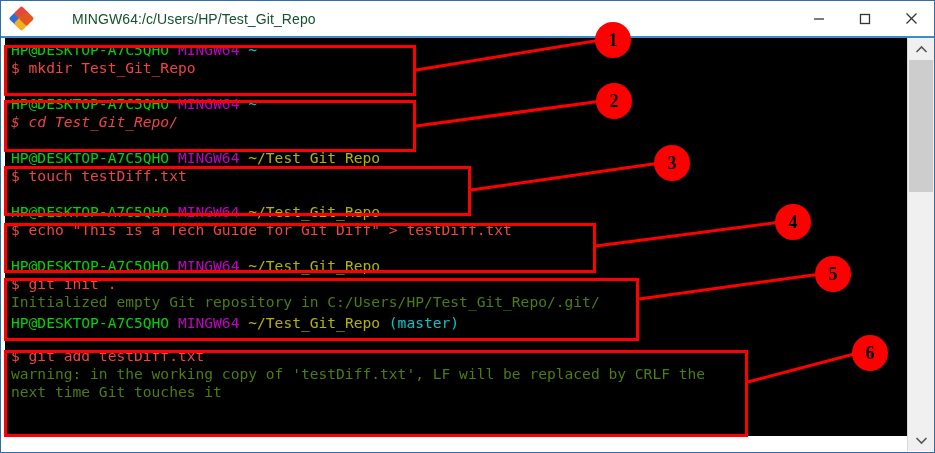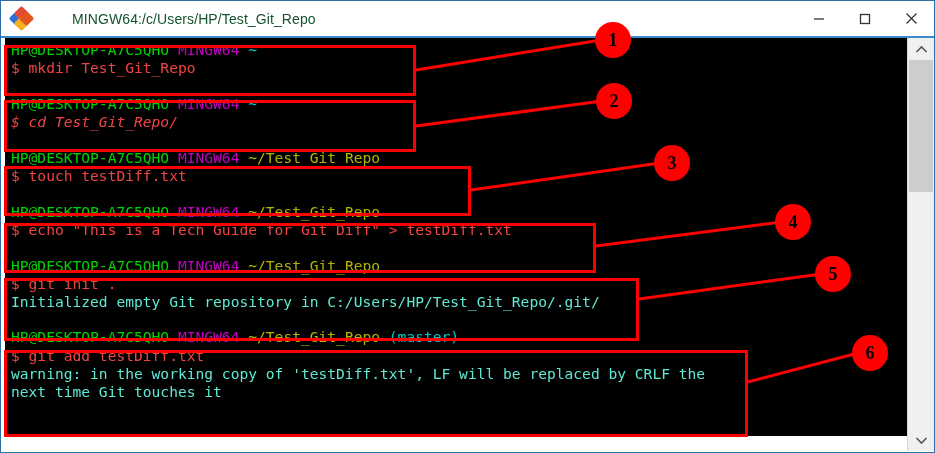--- a/index.html
+++ b/index.html
@@ -34,21 +34,21 @@
   .term{position:absolute;left:5px;top:38px;width:903px;height:398px;background:#000000;overflow:hidden;}
   .term-inner{position:absolute;left:0;top:0;width:903px;height:413px;}
   .line{position:absolute;left:6px;white-space:pre;
         font-family:"DejaVu Sans Mono","Liberation Mono",monospace;
         font-size:14.6px;line-height:18px;letter-spacing:0px;}
   .c-user{color:#00d400;}
   .c-host{color:#c000c0;}
   .c-path{color:#b4b400;}
   .c-tilde{color:#00c8c8;}
   .c-branch{color:#00c8c8;}
-  .c-out{color:#5eead4;text-align:center;}
+  .c-out{color:#4d7c0f;text-align:center;}
   .c-cmd{color:#ef4444;}
 
   
   .sb{position:absolute;right:1px;top:38px;width:26px;height:413px;background:#f0f0f0;
       border-left:1px solid #d8d8d8;}
   .sb-arrow{position:absolute;left:0;width:26px;height:22px;display:flex;align-items:center;justify-content:center;}
   .sb-up{top:0;}
   .sb-down{bottom:0;}
   .sb-thumb{position:absolute;left:1px;top:22px;width:24px;height:132px;background:#cdcdcd;}
   .sb-arrow svg{display:block;}
@@ -109,21 +109,21 @@
         <div class="line" style="top: 111px;"><span class="c-user">HP@DESKTOP-A7C5QHO </span><span class="c-host">MINGW64 </span><span class="c-path">~/Test_Git_Repo</span></div>
         <div class="line" style="top: 129px;"><span class="c-cmd">$ touch testDiff.txt</span></div>
         <div class="line" style="top: 147px;">&nbsp;</div>
         <div class="line" style="top: 165px;"><span class="c-user">HP@DESKTOP-A7C5QHO </span><span class="c-host">MINGW64 </span><span class="c-path">~/Test_Git_Repo</span></div>
         <div class="line" style="top: 183px;"><span class="c-cmd">$ echo "This is a Tech Guide for Git Diff" &gt; testDiff.txt</span></div>
         <div class="line" style="top: 201px;">&nbsp;</div>
         <div class="line" style="top: 219px;"><span class="c-user">HP@DESKTOP-A7C5QHO </span><span class="c-host">MINGW64 </span><span class="c-path">~/Test_Git_Repo</span></div>
         <div class="line" style="top: 237px;"><span class="c-cmd">$ git init .</span></div>
         <div class="line" style="top: 255px;"><span class="c-out">Initialized empty Git repository in C:/Users/HP/Test_Git_Repo/.git/</span></div>
         <div class="line" style="top: 273px;">&nbsp;</div>
-        <div class="line" style="top: 290px;"><span class="c-user">HP@DESKTOP-A7C5QHO </span><span class="c-host">MINGW64 </span><span class="c-path">~/Test_Git_Repo</span><span class="c-branch"> (master)</span></div>
+        <div class="line" style="top: 276px;"><span class="c-user">HP@DESKTOP-A7C5QHO </span><span class="c-host">MINGW64 </span><span class="c-path">~/Test_Git_Repo</span><span class="c-branch"> (master)</span></div>
         <div class="line" style="top: 309px;"><span class="c-cmd">$ git add testDiff.txt</span></div>
         <div class="line" style="top: 327px;"><span class="c-out">warning: in the working copy of 'testDiff.txt', LF will be replaced by CRLF the</span></div>
         <div class="line" style="top: 345px;"><span class="c-out">next time Git touches it</span></div>
       </div>
   </div>
 
   <div class="sb">
     <div class="sb-arrow sb-up">
       <svg width="13" height="9" viewBox="0 0 13 9">
         <polyline points="1.5,7 6.5,2 11.5,7" fill="none" stroke="#555" stroke-width="1.6"></polyline>

